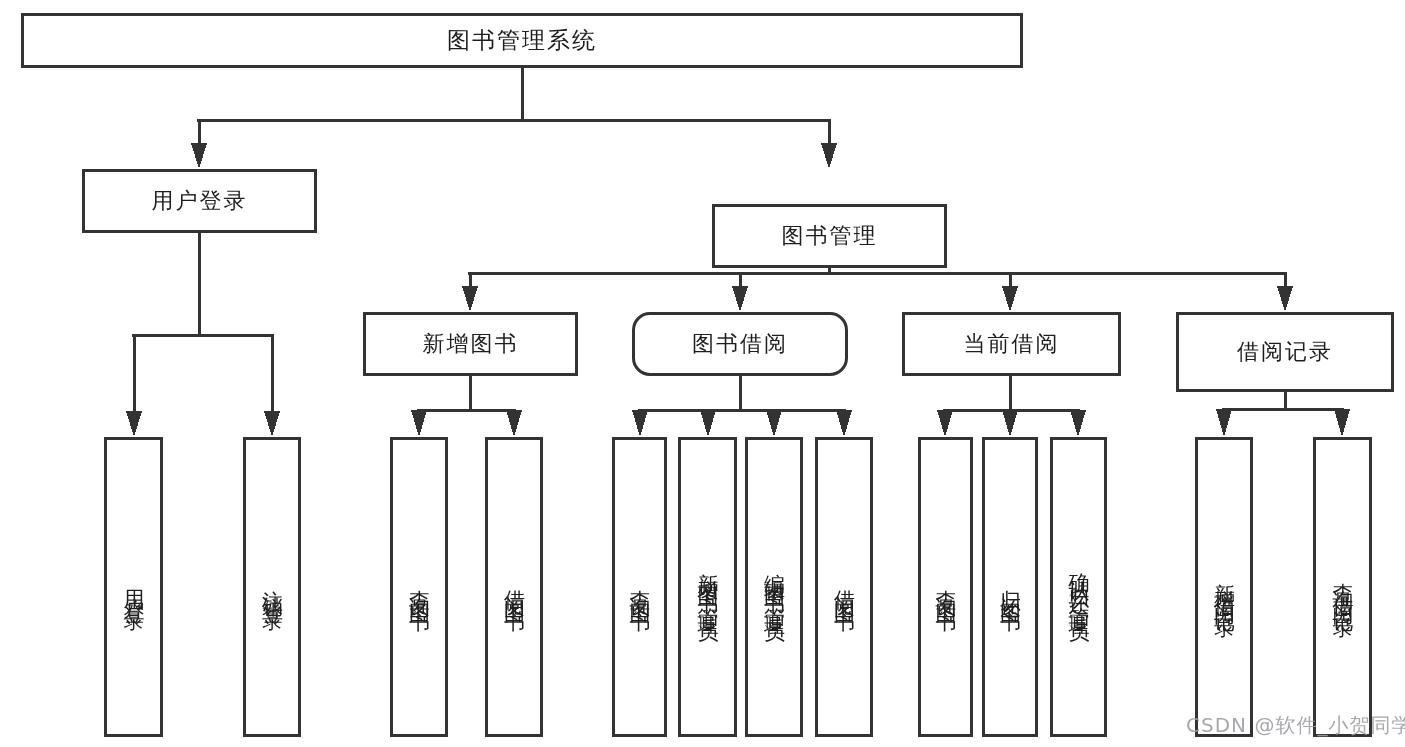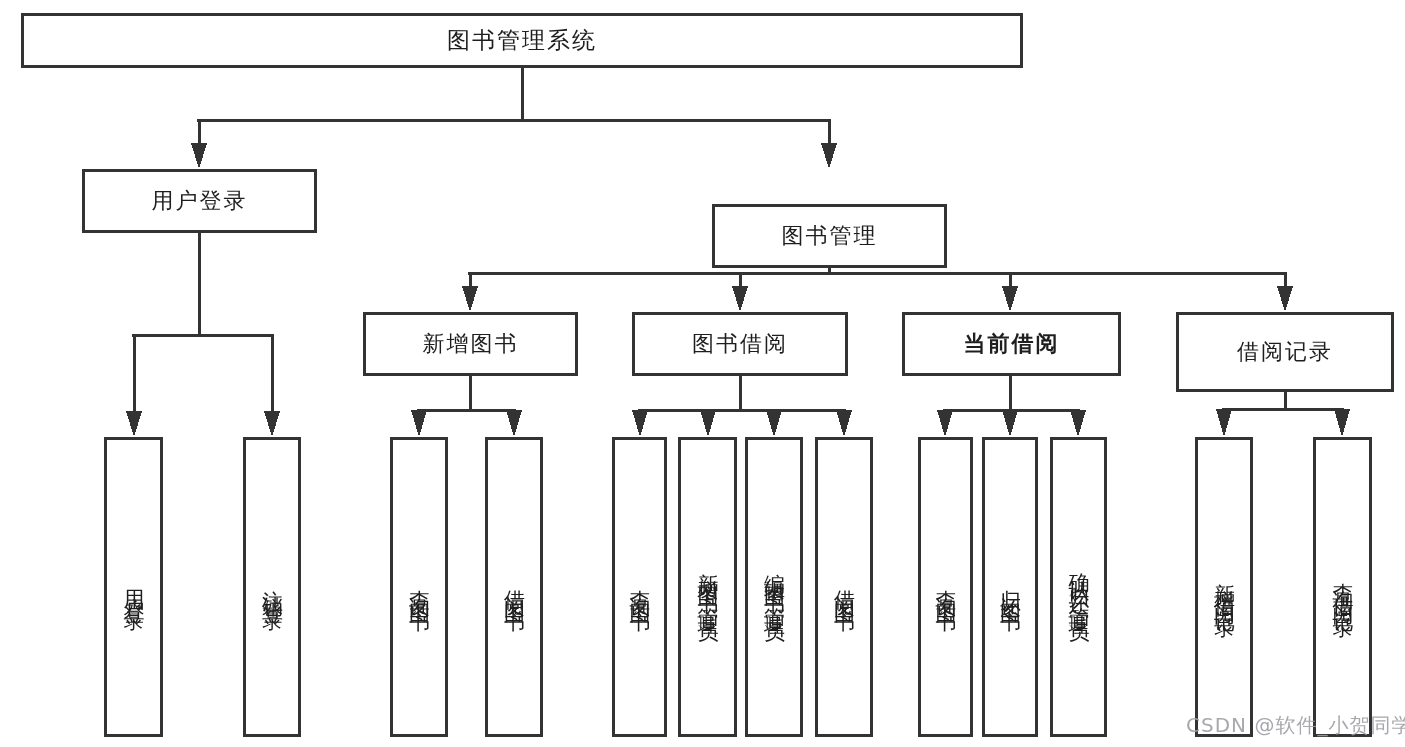--- a/index.html
+++ b/index.html
@@ -142,24 +142,24 @@
   <div class="node h-node" style="left:82px; top:169px; width:235px; height:64px;">
     <span>用户登录</span>
   </div>
   <div class="node h-node" style="left:712px; top:169px; width:235px; height:64px;margin-top:35px;">
     <span>图书管理</span>
   </div>
 
   <div class="node h-node" style="left:363px; top:312px; width:215px; height:64px;">
     <span>新增图书</span>
   </div>
-  <div class="node h-node" style="left:632px; top:312px; width:216px; height:64px;">
+  <div class="node h-node" style="left:632px; top:312px; width:216px; height:64px;border-radius:18px;">
     <span>图书借阅</span>
   </div>
-  <div class="node h-node" style="left:902px; top:312px; width:219px; height:64px;font-weight:bold;">
+  <div class="node h-node" style="left:902px; top:312px; width:219px; height:64px;">
     <span>当前借阅</span>
   </div>
   <div class="node h-node" style="left:1176px; top:312px; width:218px; height:80px;">
     <span>借阅记录</span>
   </div>
 
   <div class="node v-node" style="left:104px; top:437px; width:59px; height:300px;">
     <span>用户登录</span>
   </div>
   <div class="node v-node" style="left:243px; top:437px; width:58px; height:300px;">

